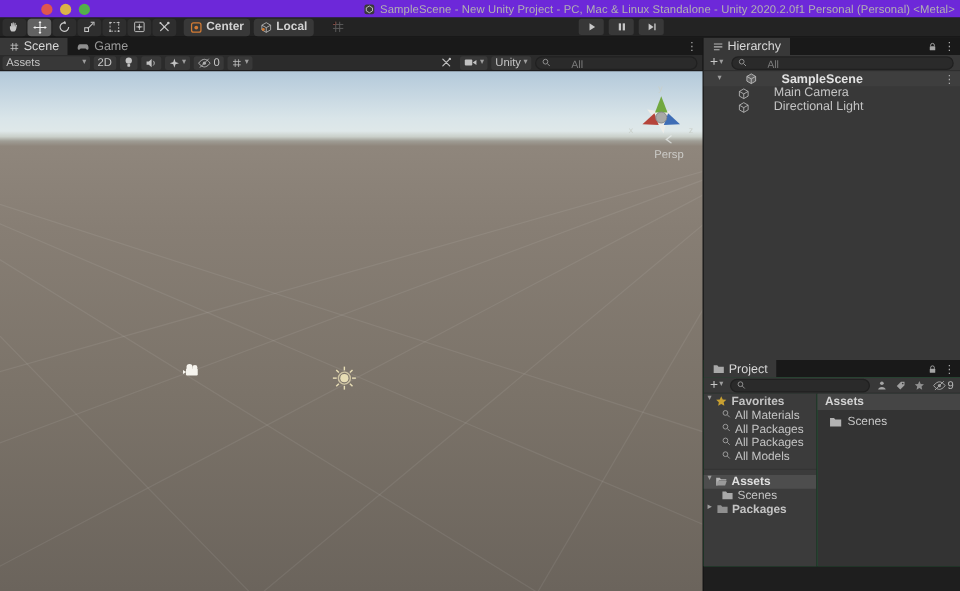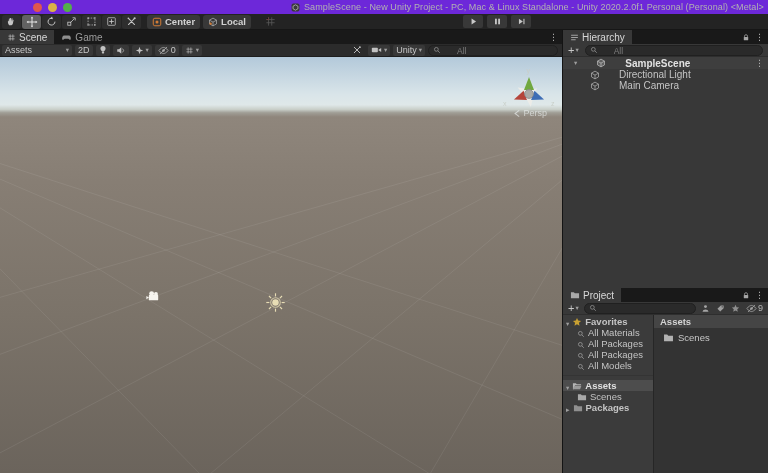--- a/index.html
+++ b/index.html
@@ -45,43 +45,43 @@
   .st-flat { background:transparent; }
   .searchbox { display:flex; align-items:flex-start; gap:16px; height:11px; background:#2a2a2a; border:1px solid #202020; border-radius:6px; padding:0 4px; }
   .searchbox input { flex:1; min-width:0; background:transparent; border:none; outline:none; color:#c6c6c6; font-size:8.5px; }
   .searchbox input::placeholder { color:#7c7c7c; }
 
   
   .viewport { position:relative; flex:1; overflow:hidden;
     background:linear-gradient(180deg,
       #b3c9da 0%, #c8d8e2 5%, #d9e5e9 9%, #dfe8e9 11.5%, #c9cfc9 12.6%,
       #a09e96 13.4%, #8f867c 14.4%, #877e74 30%, #7b7369 62%, #6b645c 100%); }
-  .persp { position:absolute; top:51px; right:15px; font-size:9px; color:rgba(240,245,245,.62); display:flex; gap:3px; align-items:center; }
+  .persp { position:absolute; top:51px; right:15px; font-size:9px; color:rgba(240,245,245,.62); display:flex; gap:3px; align-items:center;flex-direction:column; }
   .axis-gizmo { position:absolute; top:4px; right:5px; }
   .axis-label { font-size:7px; fill:#c9cfc9; }
   .sun-gizmo { position:absolute; left:264px; top:234px; }
   .cam-gizmo { position:absolute; left:146px; top:233px; }
 
   
   .panel-toolbar { height:13px; background:#383838; display:flex; align-items:center; padding:0 3px; border-bottom:1px solid #2e2e2e; }
   .plusbtn { display:flex; align-items:center; gap:1px; color:#c8c8c8; font-size:11px; line-height:1; padding:0 2px; }
   .hierarchy { height:258px; background:#383838; display:flex; flex-direction:column; }
   .tree { flex:1; }
   .h-row { display:flex; align-items:center; height:11px; font-size:10px; color:#c4c4c4; gap:19px; }
   .scene-row { height:12px; background:#3e3e3e; padding-left:11px; }
   .scene-row .lbl { font-weight:bold; color:#e2e2e2; }
   .child-row { padding-left:27px; }
 
-  .project { height:185px; display:flex; flex-direction:column; background:#15803d; }
+  .project { height:165px; display:flex; flex-direction:column; background:#15803d; }
   .proj-content { flex:1; display:flex; min-height:0; }
   .proj-tree { width:90px; background:#3b3b3b; padding-top:1px; }
   .proj-divider { width:1px; background:#262626; }
   .proj-pane { flex:1; background:#333333; display:flex; flex-direction:column; }
   .pane-header { height:13px; background:#454545; display:flex; align-items:center; padding-left:6px; font-size:9.5px; font-weight:bold; color:#d4d4d4; }
-  .p-row { display:flex; align-items:flex-end; height:11px; font-size:9.5px; color:#c4c4c4; gap:3px; padding-left:3px; }
+  .p-row { display:flex; align-items:flex-start; height:11px; font-size:9.5px; color:#c4c4c4; gap:3px; padding-left:3px; }
   .p-row.sel { background:#4d4d4d; color:#e0e0e0; }
   .p-row.indent { padding-left:14px; }
   .p-sep { height:5px; border-bottom:1px solid #343434; margin-bottom:4px; }
   .pane-row { display:flex; align-items:center; height:12px; gap:4px; padding-left:9px; font-size:9.5px; color:#c8c8c8; margin-top:3px; }
 </style>
 </head>
 <body>
 
 <div class="app">
 
@@ -463,30 +463,30 @@
             <span class="lbl">SampleScene</span>
             <span class="kebab" style="margin-left:auto;padding-right:4px">⋮</span>
           </div>
           <div class="h-row child-row">
             <span class="ic">
                 <svg width="10" height="10" viewBox="0 0 16 16" fill="none" stroke="#b9b9b9" stroke-width="1.1">
                   <path d="M8 1.8 L13.6 5 V11 L8 14.2 L2.4 11 V5 Z"></path>
                   <path d="M2.4 5 L8 8.2 L13.6 5 M8 8.2 V14.2"></path>
                 </svg>
               </span>
-            <span>Directional Light</span>
+            <span>Main Camera</span>
           </div>
           <div class="h-row child-row">
             <span class="ic">
                 <svg width="10" height="10" viewBox="0 0 16 16" fill="none" stroke="#b9b9b9" stroke-width="1.1">
                   <path d="M8 1.8 L13.6 5 V11 L8 14.2 L2.4 11 V5 Z"></path>
                   <path d="M2.4 5 L8 8.2 L13.6 5 M8 8.2 V14.2"></path>
                 </svg>
               </span>
-            <span>Main Camera</span>
+            <span>Directional Light</span>
           </div>
         </div>
       </div>
 
       <div class="project">
         <div class="tabstrip">
           <div class="tab active">
             <span class="ic">
                 <svg width="10" height="10" viewBox="0 0 16 16">
                   <path d="M1.5 3.5 h4.6 l1.6 1.8 h6.8 v8 h-13 z" fill="#a9a9a9"></path>

